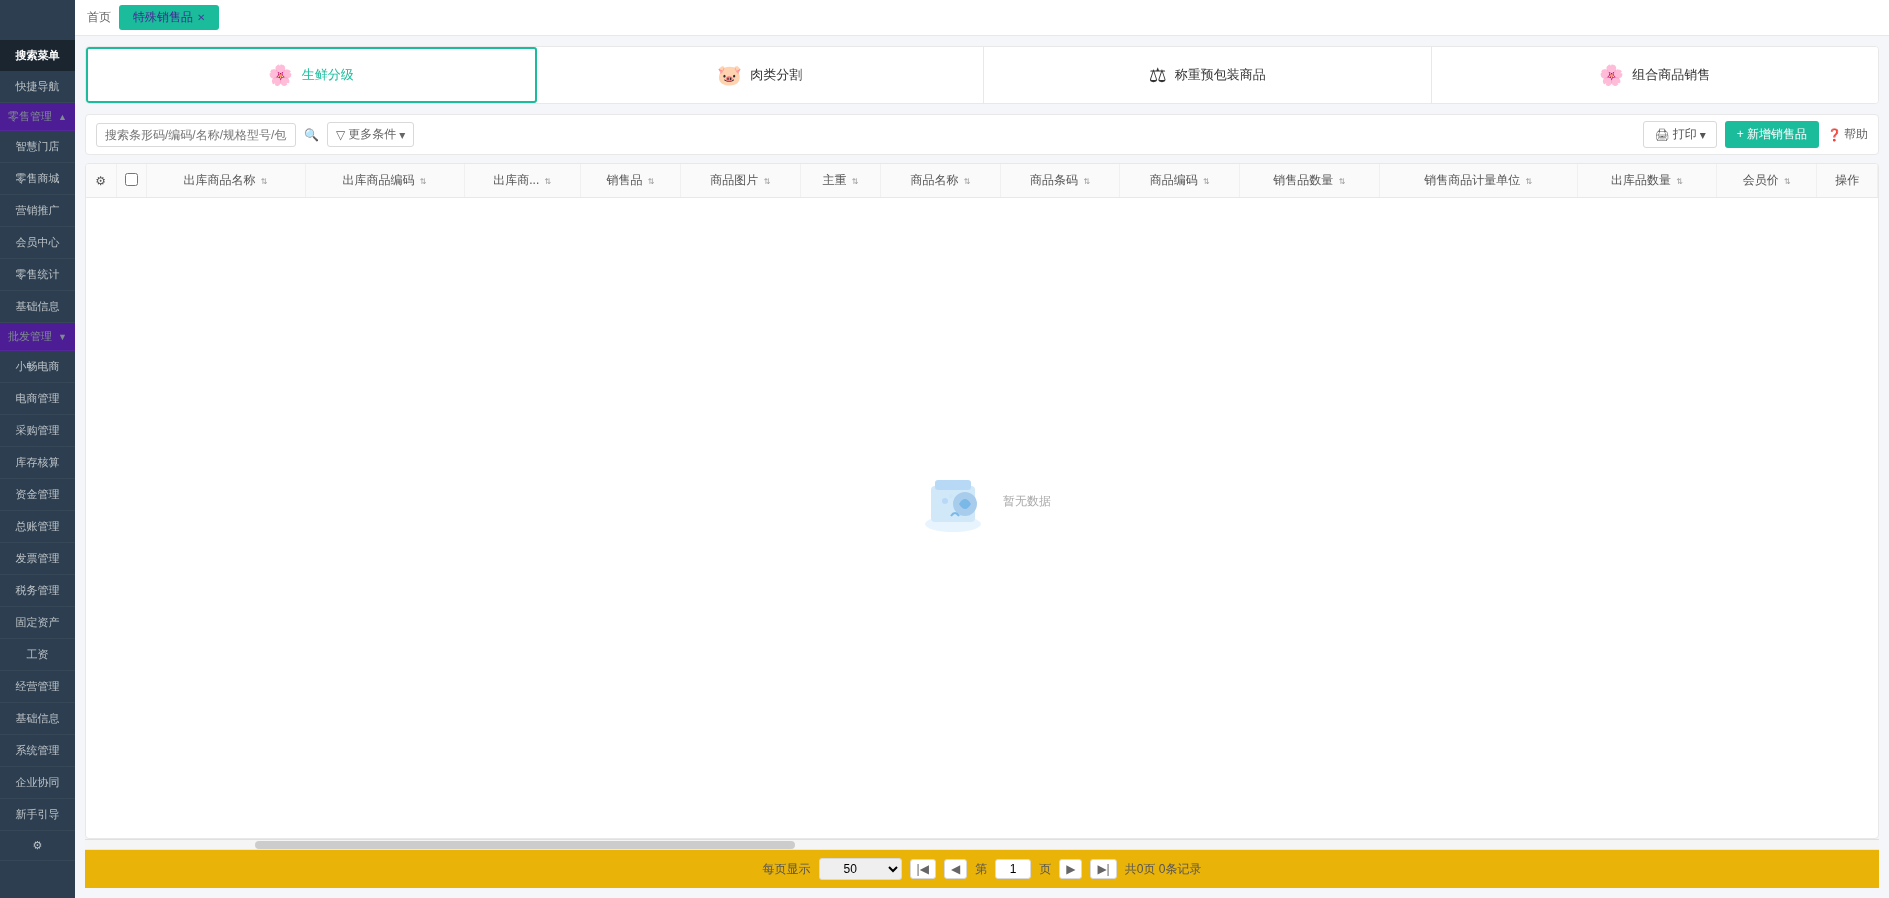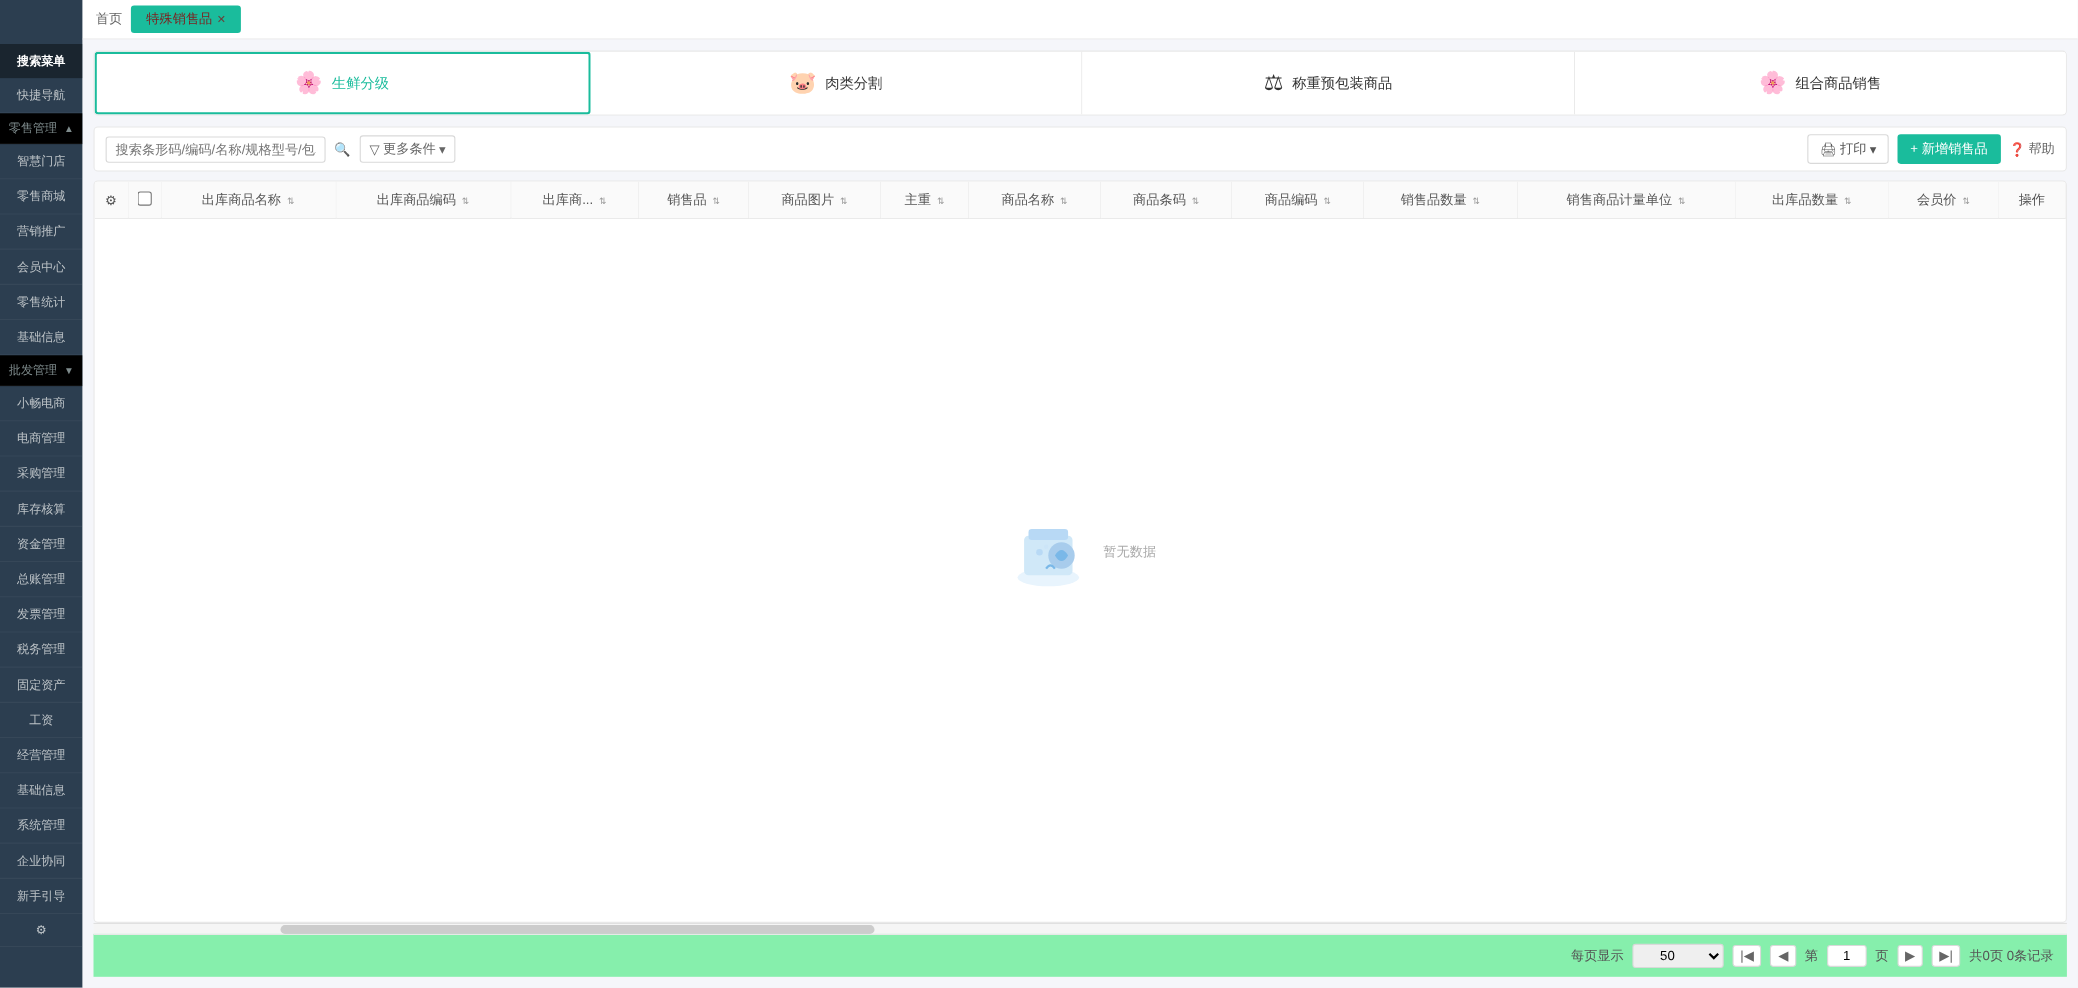--- a/index.html
+++ b/index.html
@@ -34,21 +34,21 @@
       cursor: pointer;
       font-size: 11px;
       color: #bdc3c7;
       border-bottom: 1px solid rgba(255,255,255,0.05);
       display: flex;
       align-items: center;
       justify-content: center;
       position: relative;
     }
     .sidebar-item.section-header {
-      background: #000000;
+      background: #4c1d95;
       color: #7f8c8d;
       font-size: 11px;
       display: flex;
       justify-content: space-between;
       padding: 6px 8px;
     }
     .sidebar-item.section-header .arrow { font-size: 9px; }
 
     
     .main-area {
@@ -69,21 +69,21 @@
       gap: 8px;
       flex-shrink: 0;
     }
     .topbar-home {
       color: #666;
       font-size: 12px;
       cursor: pointer;
     }
     .topbar-tab {
       background: #1abc9c;
-      color: #7f1d1d;
+      color: #4c1d95;
       padding: 4px 14px;
       border-radius: 3px;
       font-size: 12px;
       cursor: pointer;
       display: flex;
       align-items: center;
       gap: 4px;
     }
     .topbar-tab .close-x { font-size: 10px; opacity: 0.8; }
 
@@ -257,22 +257,22 @@
     .empty-icon {
       width: 80px;
       height: 70px;
     }
     .empty-text { color: #aaa; font-size: 12px; }
 
     
     .pagination-row {
       display: flex;
       align-items: center;
-      justify-content: flex-end;
-      background: #86efac;
+      justify-content: center;
+      background: #eab308;
       padding: 8px 12px;
       border-top: 1px solid #e8e8e8;
       gap: 8px;
       font-size: 12px;
       color: #555;
       flex-shrink: 0;
     }
     .page-size-select {
       border: 1px solid #d9d9d9;
       border-radius: 3px;

